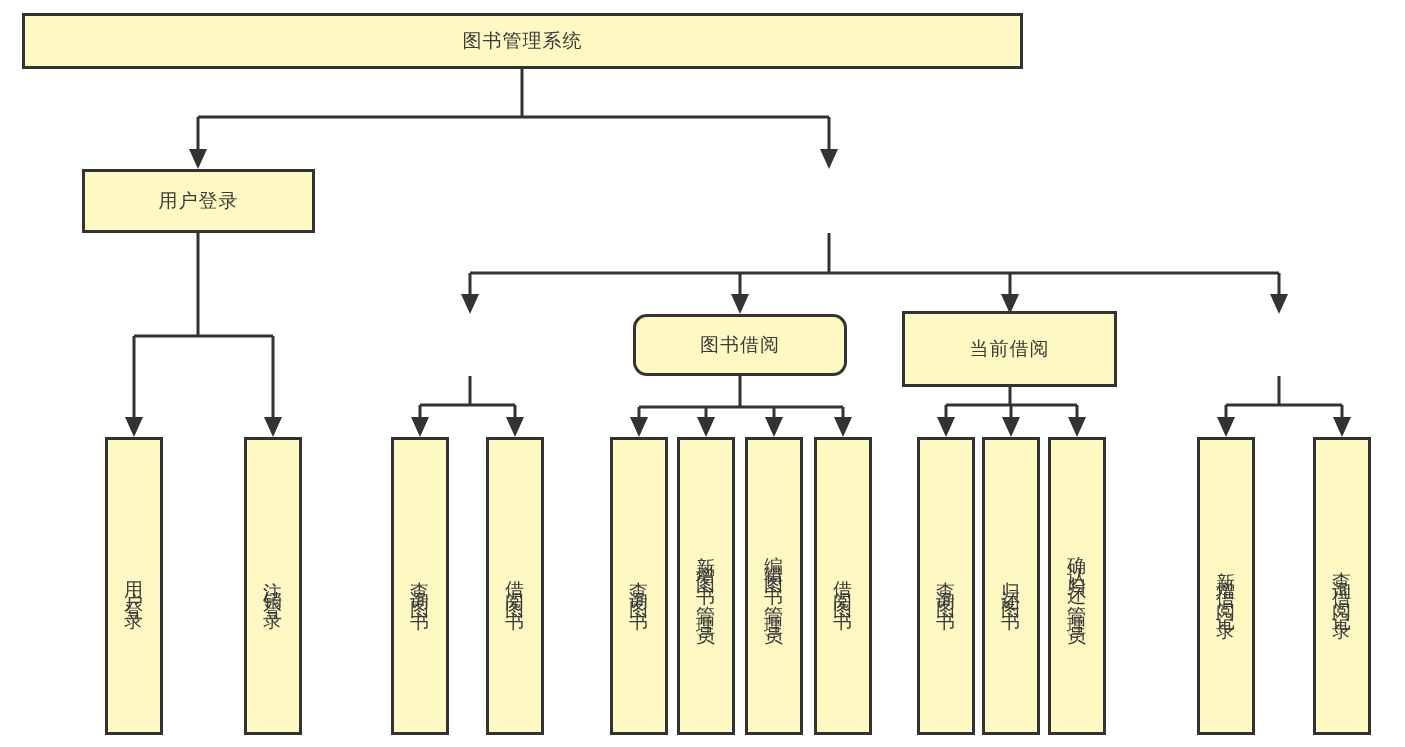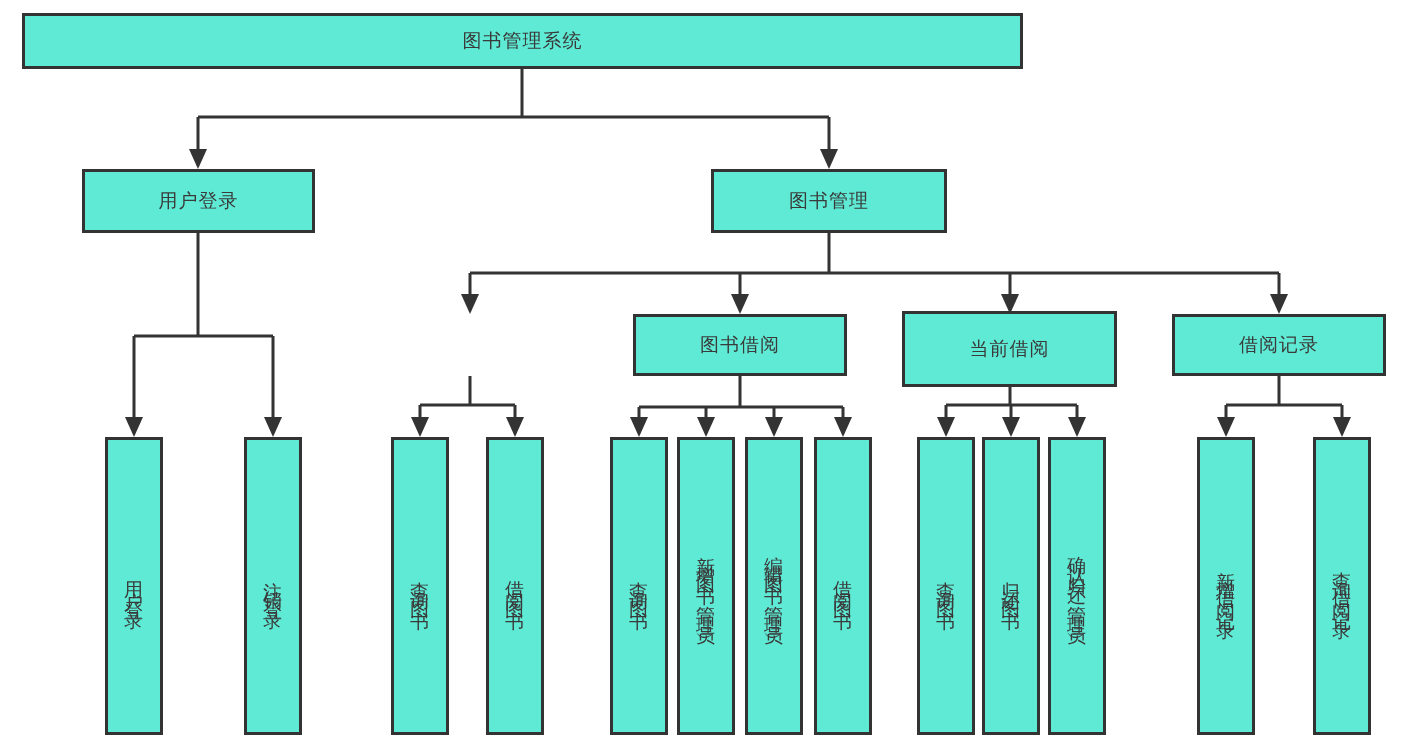--- a/index.html
+++ b/index.html
@@ -11,21 +11,21 @@
   html,body{margin:0;padding:0;background:var(--bg);}
   .canvas{
     position:relative;width:1405px;height:747px;background:var(--bg);
     font-family:"DejaVu Sans",sans-serif;color:var(--text);overflow:hidden;
   }
   .connectors{position:absolute;left:0;top:0;width:1405px;height:747px;}
   .connectors path{stroke:var(--line);stroke-width:3;fill:none;}
   .connectors polygon{fill:var(--line);stroke:none;}
   .node{
     position:absolute;box-sizing:border-box;border:3px solid var(--line);
-    background:#5eead4;display:flex;align-items:center;justify-content:center;
+    background:#fef9c3;display:flex;align-items:center;justify-content:center;
     font-size:19px;letter-spacing:1px;color:var(--text);
   }
   .leaf{width:58px;height:298px;top:437px;}
   .leaf .vtext{
     writing-mode:vertical-rl;text-orientation:mixed;
     letter-spacing:10px;line-height:1;white-space:nowrap;
   }
   .watermark{
     position:absolute;right:6px;top:715px;font-size:19px;
     color:var(--watermark);letter-spacing:1px;white-space:nowrap;z-index:5;
@@ -86,32 +86,26 @@
     </g>
   </svg>
 
   <div class="node" style="left:22px;top:13px;width:1001px;height:56px;">
     <span>图书管理系统</span>
   </div>
 
   <div class="node" style="left:82px;top:169px;width:233px;height:64px;">
     <span>用户登录</span>
   </div>
-  <div class="node" style="left:711px;top:169px;width:236px;height:64px;">
-    <span>图书管理</span>
-  </div>
 
-  <div class="node" style="left:633px;top:314px;width:214px;height:62px;">
+  <div class="node" style="left:633px;top:314px;width:214px;height:62px;border-radius:14px;">
     <span>图书借阅</span>
   </div>
   <div class="node" style="left:902px;top:311px;width:215px;height:76px;">
     <span>当前借阅</span>
-  </div>
-  <div class="node" style="left:1172px;top:314px;width:214px;height:62px;">
-    <span>借阅记录</span>
   </div>
 
   <div class="node leaf" style="left:105px;">
     <span class="vtext">用户登录</span>
   </div>
   <div class="node leaf" style="left:244px;">
     <span class="vtext">注销登录</span>
   </div>
 
   <div class="node leaf" style="left:391px;">

